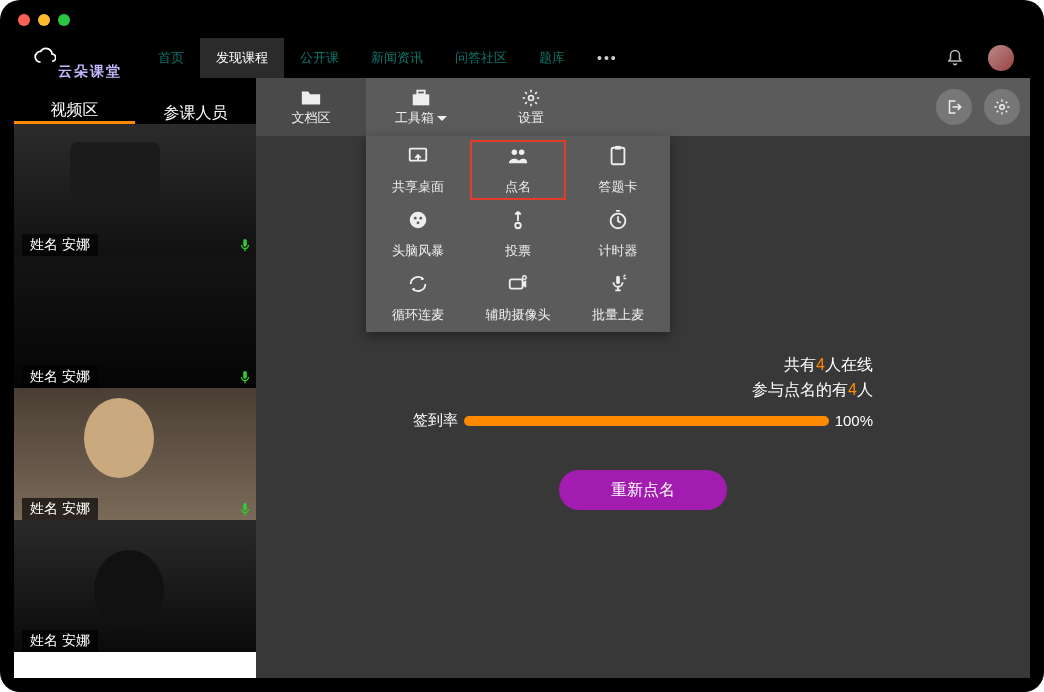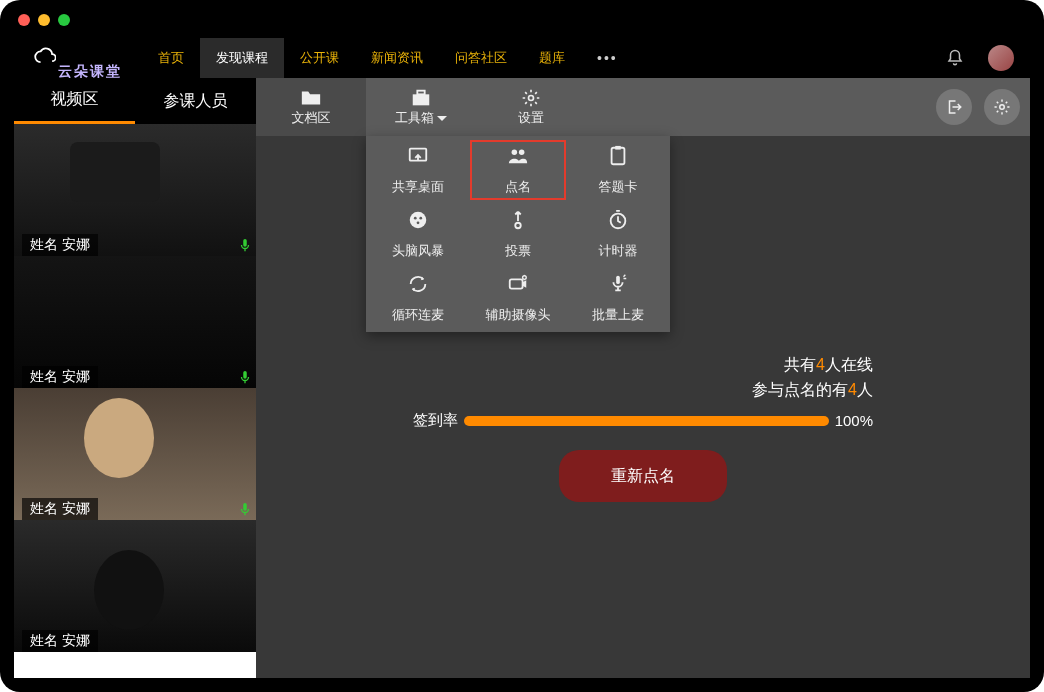--- a/index.html
+++ b/index.html
@@ -10,30 +10,30 @@
     .dot-r{background:#ff5f57;} .dot-y{background:#febc2e;} .dot-g{background:#28c840;}
     .app { position:absolute; top:38px; left:14px; right:14px; bottom:14px; background:#1a1a1a; display:flex; flex-direction:column; }
     .topbar { height:40px; background:#000; display:flex; align-items:center; color:#ccc; font-size:13px; }
     .logo { width:128px; height:40px; display:flex; align-items:center; justify-content:center; }
     .logo-inner { display:flex; flex-direction:column; align-items:flex-start; }
     .logo-row { display:flex; align-items:center; gap:2px;}
     .logo-cloud { width:22px; height:16px; position:relative; }
     .logo-txt { font-size:14px; font-weight:700; color:#c4b5fd; letter-spacing:2px;margin-top:33px; }
     .logo-sub { font-size:7px; color:#aaa; margin-top:-1px; }
     .nav { display:flex; height:100%; }
-    .nav-item { padding:0 16px; display:flex; align-items:center; cursor:pointer; color:#eab308; }
+    .nav-item { padding:0 16px; display:flex; align-items:center; cursor:pointer; color:#0f766e; }
     .nav-item.active { background:#2b2b2b; color:#fff; }
     .nav-dots { padding:0 16px; display:flex; align-items:center; color:#ccc; font-size:14px; letter-spacing:2px; }
     .topbar-right { margin-left:auto; display:flex; align-items:center; gap:24px; padding-right:16px; }
     .bell { width:18px;height:18px;color:#bbb; position:relative;}
     .avatar { width:26px;height:26px;border-radius:50%; background:linear-gradient(135deg,#b88,#944); }
     
     .main { flex:1; display:flex; min-height:0; }
     .sidebar { width:242px; background:#000; display:flex; flex-direction:column; }
-    .sidetabs { height:46px; display:flex; }
+    .sidetabs { height:46px; display:flex;align-items:flex-end; }
     .sidetab { flex:1; display:flex; align-items:center; justify-content:center; font-size:16px; color:#fff; }
     .sidetab.active { border-bottom:3px solid #ff8a00; }
     .vidlist { flex:1; overflow:hidden; display:flex; flex-direction:column; }
     .tile { position:relative; width:100%; height:132px; background:#333; }
     .tile .namebar { position:absolute; left:8px; bottom:0; background:rgba(0,0,0,.65); color:#fff; font-size:14px; padding:2px 8px; }
     .tile .mic { position:absolute; right:4px; bottom:4px; }
     .tile.t1 .imgph{background:linear-gradient(180deg,#2b2b2b,#111);}
     .tile.t2 .imgph{background:linear-gradient(180deg,#141414,#050505);}
     .tile.t3 .imgph{background:linear-gradient(180deg,#4a3e34,#7a6a58);}
     .tile.t4 .imgph{background:linear-gradient(180deg,#2a2a2a,#0a0a0a);}
@@ -54,21 +54,21 @@
     .titem svg{width:22px;height:22px;fill:#eee;}
     .titem.hi { outline:2px solid #e33b2c; outline-offset:-4px; }
     
     .attend { position:absolute; left:50%; transform:translateX(-50%); top:273px; width:460px; color:#fff; font-size:16px; text-align:right; }
     .attend .line{ margin:4px 0; }
     .attend .num{ color:#ff8a00; }
     .prow { display:flex; align-items:center; gap:6px; margin-top:10px; }
     .prow-label{ font-size:15px; white-space:nowrap;}
     .pbar { flex:1; height:10px; border-radius:5px; background:#ff8a00; }
     .pval { font-size:15px; }
-    .rebtn { margin:20px auto 0; width:168px; height:52px; border-radius:20px; background:#7f1d1d; color:#fff; display:flex; align-items:center; justify-content:center; font-size:16px; cursor:pointer; }
+    .rebtn { margin:40px auto 0; width:168px; height:40px; border-radius:20px; background:#a21caf; color:#fff; display:flex; align-items:center; justify-content:center; font-size:16px; cursor:pointer; }
   </style>
 </head>
 <body>
 
 <div class="window">
   <div class="chrome-dots">
     <div class="chrome-dot dot-r"></div>
     <div class="chrome-dot dot-y"></div>
     <div class="chrome-dot dot-g"></div>
   </div>

